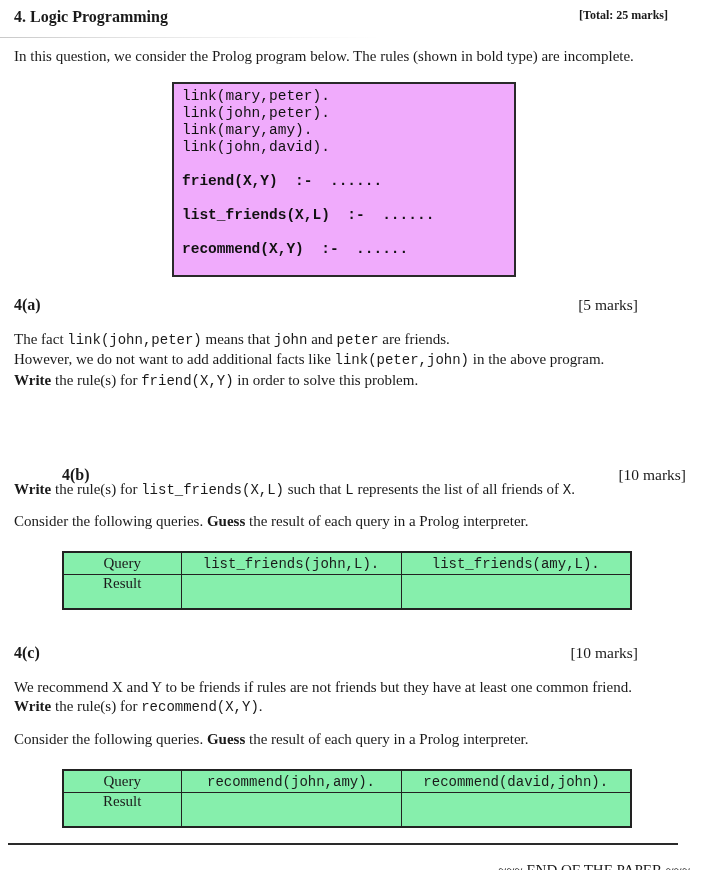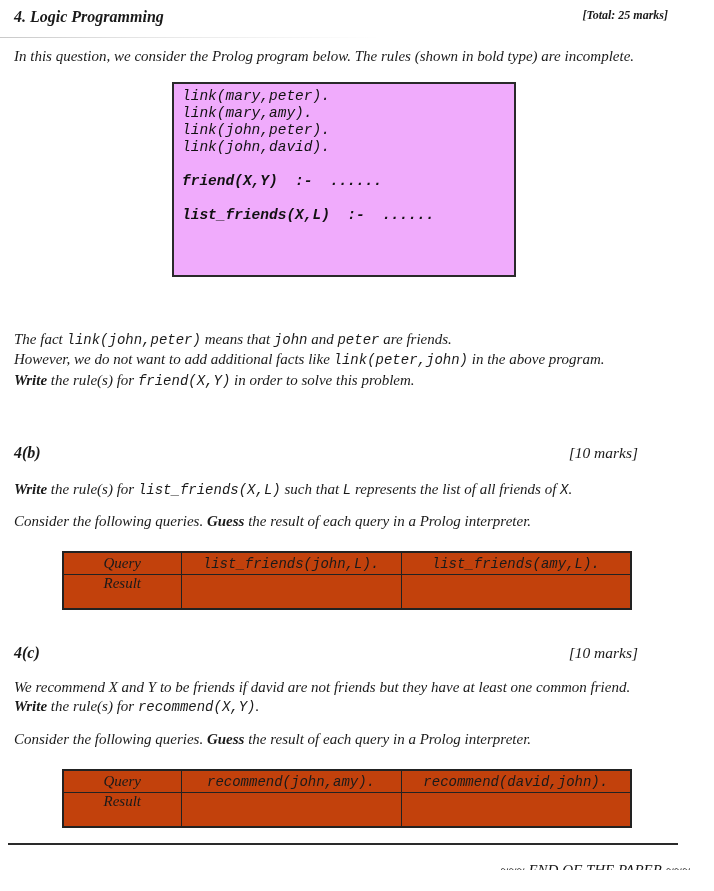--- a/index.html
+++ b/index.html
@@ -1,18 +1,18 @@
 <!DOCTYPE html>
 <html><head>
 <meta charset="utf-8">
 <style>
   html,body{margin:0;padding:0;background:#ffffff;}
   .page{
     position:relative;width:714px;height:870px;background:#ffffff;
-    font-family:"Liberation Serif",serif;color:#1a1a1a;overflow:hidden;font-style:italic;
+    font-family:"Liberation Serif",serif;color:#1a1a1a;overflow:hidden;
   }
   .abs{position:absolute;}
   .serif{font-size:15px;line-height:19.3px;}
   .b{font-weight:bold;}
   .mono{font-family:"Liberation Mono","DejaVu Sans Mono",monospace;font-size:14px;}
   .line{white-space:pre-wrap;}
   
   .hdr-title{left:14px;top:8px;font-size:16px;font-weight:bold;}
   .hdr-marks{right:46px;top:8px;font-size:12px;font-weight:bold;}
   .scanline{left:0;top:37px;width:380px;height:1px;
@@ -26,21 +26,21 @@
   .code-line{
     font-family:"Liberation Mono","DejaVu Sans Mono",monospace;
     font-size:14.5px;line-height:17px;min-height:17px;white-space:pre;color:#111;
   }
   .code-line.rule{font-weight:bold;}
   
   .secrow{left:14px;width:624px;}
   .sec-label{position:absolute;left:0;top:0;font-size:16px;font-weight:bold;}
   .sec-marks{position:absolute;right:0;top:0;font-size:15.5px;}
   
-  .qtable{border-collapse:collapse;table-layout:fixed;background:#c2410c;}
+  .qtable{border-collapse:collapse;table-layout:fixed;background:#86efac;}
   .qtable td{border:1.2px solid #222;padding:0 4px;overflow:hidden;}
   .qtable{border:2px solid #222;}
   .qtable td.lbl{text-align:center;font-size:15px;font-family:"Liberation Serif",serif;}
   .qtable td.qcell{text-align:center;font-family:"Liberation Mono","DejaVu Sans Mono",monospace;font-size:14px;}
   .qtable tr.hrow td{height:21px;vertical-align:middle;}
   .qtable tr.rrow td{height:33px;vertical-align:top;}
   
   .endline{left:8px;top:843px;width:670px;height:2px;background:#2a2a2a;}
   .endtext{left:0;top:862px;width:690px;text-align:right;font-size:15px;}
 </style>
@@ -50,37 +50,42 @@
 <div class="page">
 
   <div class="abs hdr-title">4. Logic Programming</div>
   <div class="abs hdr-marks">[Total: 25 marks]</div>
   <div class="abs scanline"></div>
 
   <div class="abs intro serif line">In this question, we consider the Prolog program below. The rules (shown in bold type) are incomplete.</div>
 
   <div class="abs codebox">
     <div class="code-line">link(mary,peter).</div>
+    <div class="code-line">link(john,peter).</div>
     <div class="code-line">link(mary,amy).</div>
-    <div class="code-line">link(john,peter).</div>
     <div class="code-line">link(john,david).</div>
     <div class="code-line"></div>
     <div class="code-line rule">friend(X,Y)  :-  ......</div>
     <div class="code-line"></div>
     <div class="code-line rule">list_friends(X,L)  :-  ......</div>
     <div class="code-line"></div>
+    <div class="code-line rule">recommend(X,Y)  :-  ......</div>
   </div>
 
+  <div class="abs secrow" style="top:296px;height:20px;">
+    <span class="sec-label">4(a)</span>
+    <span class="sec-marks">[5 marks]</span>
+  </div>
   <div class="abs serif" style="left:14px;top:330px;width:648px;">
     <div class="line"><span>The fact </span><span class="mono">link(john,peter)</span><span> means that </span><span class="mono">john</span><span> and </span><span class="mono">peter</span><span> are friends.</span></div>
     <div class="line"><span>However, we do not want to add additional facts like </span><span class="mono">link(peter,john)</span><span> in the above program.</span></div>
     <div class="line"><span class="b">Write</span><span> the rule(s) for </span><span class="mono">friend(X,Y)</span><span> in order to solve this problem.</span></div>
   </div>
 
-  <div class="abs secrow" style="top:444px;height:20px;">
+  <div class="abs secrow" style="top:466px;height:20px;margin-left:48px;">
     <span class="sec-label">4(b)</span>
     <span class="sec-marks">[10 marks]</span>
   </div>
   <div class="abs serif line" style="left:14px;top:480px;width:648px;"><span class="b">Write</span><span> the rule(s) for </span><span class="mono">list_friends(X,L)</span><span> such that </span><span class="mono">L</span><span> represents the list of all friends of </span><span class="mono">X</span><span>.</span></div>
   <div class="abs serif line" style="left:14px;top:512px;width:648px;"><span>Consider the following queries. </span><span class="b">Guess</span><span> the result of each query in a Prolog interpreter.</span></div>
 
   <table class="qtable abs" style="left:62px;top:551px;width:568px;">
     <colgroup>
         <col style="width:118px">
         <col style="width:220px">
@@ -98,21 +103,21 @@
       <td></td>
     </tr>
   </tbody>
     </table>
 
   <div class="abs secrow" style="top:644px;height:20px;">
     <span class="sec-label">4(c)</span>
     <span class="sec-marks">[10 marks]</span>
   </div>
   <div class="abs serif" style="left:14px;top:678px;width:648px;">
-    <div class="line">We recommend X and Y to be friends if david are not friends but they have at least one common friend.</div>
+    <div class="line">We recommend X and Y to be friends if rules are not friends but they have at least one common friend.</div>
     <div class="line"><span class="b">Write</span><span> the rule(s) for </span><span class="mono">recommend(X,Y)</span><span>.</span></div>
   </div>
   <div class="abs serif line" style="left:14px;top:730px;width:648px;"><span>Consider the following queries. </span><span class="b">Guess</span><span> the result of each query in a Prolog interpreter.</span></div>
 
   <table class="qtable abs" style="left:62px;top:769px;width:568px;">
     <colgroup>
         <col style="width:118px">
         <col style="width:220px">
         <col style="width:230px">
       </colgroup>

